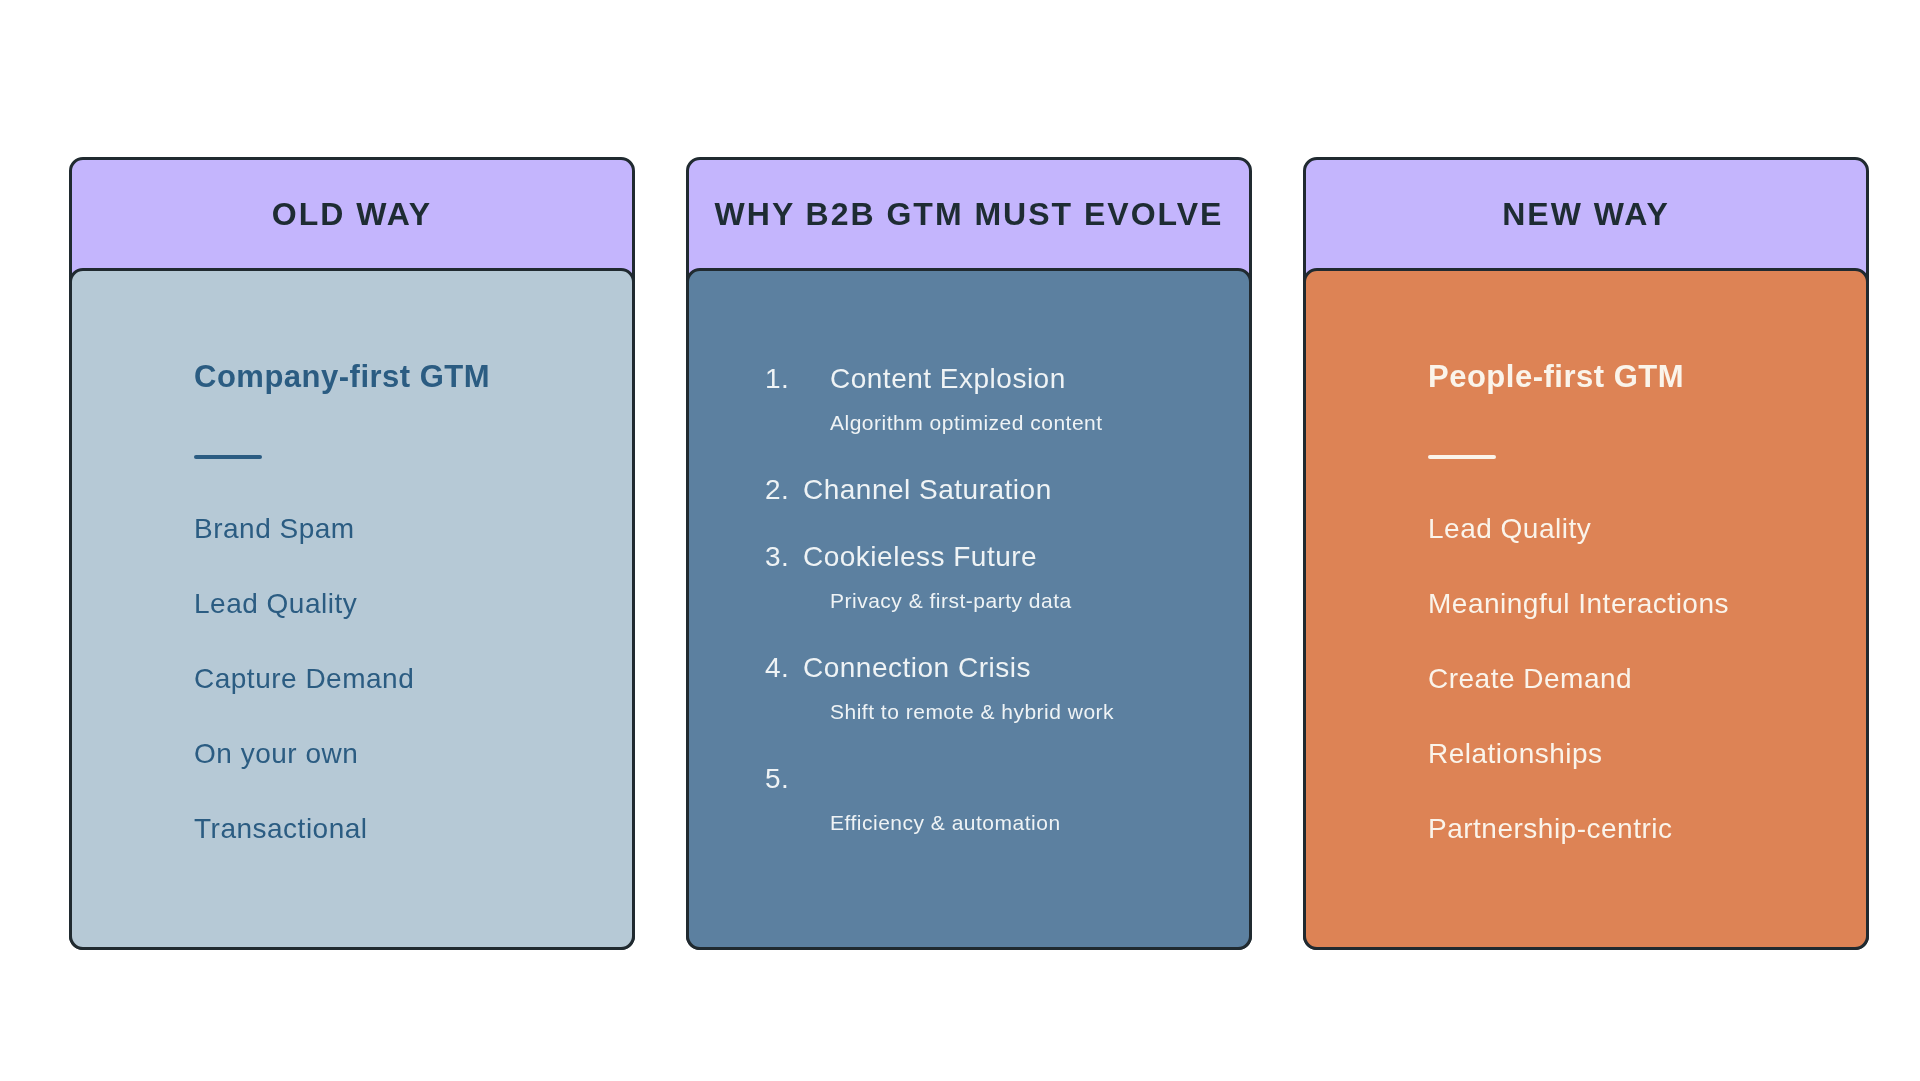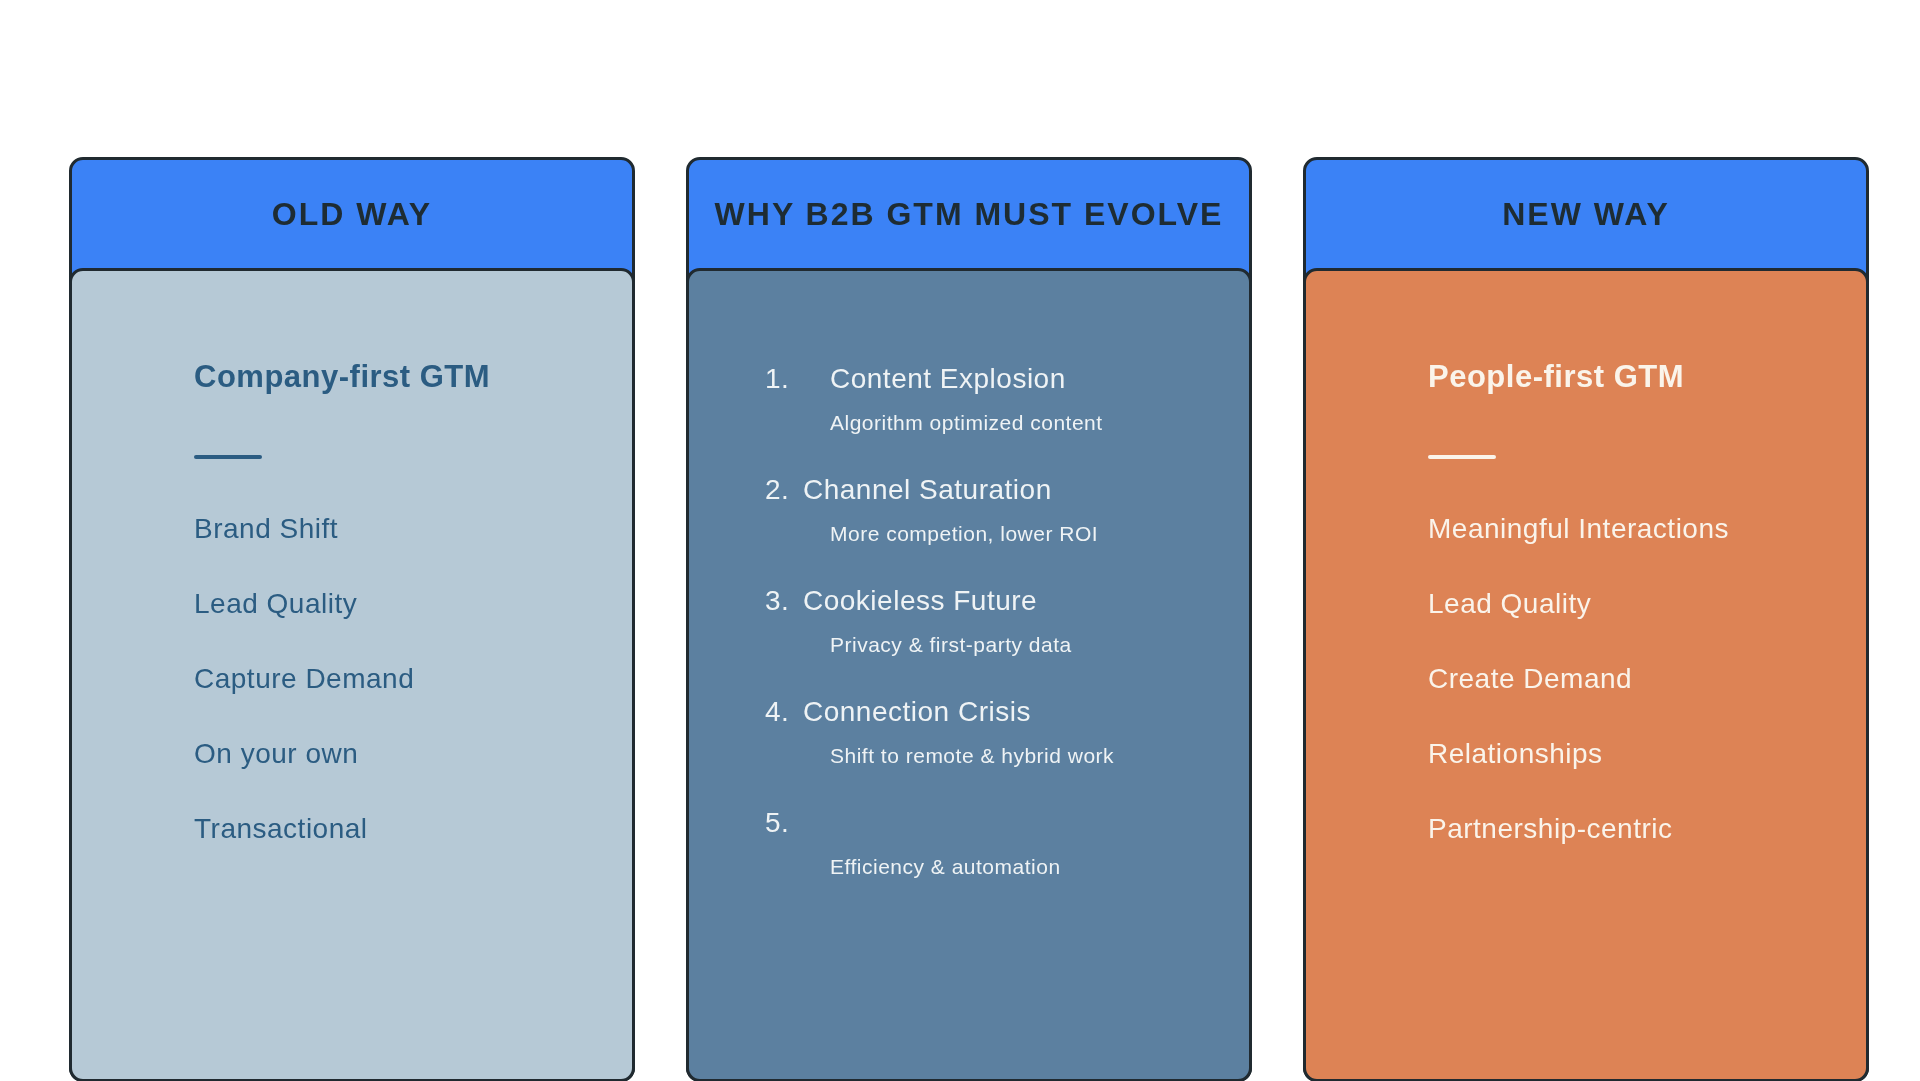--- a/index.html
+++ b/index.html
@@ -15,22 +15,22 @@
   *{margin:0;padding:0;box-sizing:border-box;}
   html,body{width:1920px;height:1081px;background:#ffffff;overflow:hidden;}
   body{font-family:"Liberation Sans","DejaVu Sans",sans-serif;}
 
   .cards-row{
     position:absolute;left:69px;top:157px;
     display:flex;gap:51px;
   }
   .card{
     position:relative;
-    width:566px;height:925px;
-    background:#3b82f6;
+    width:566px;height:793px;
+    background:#c4b5fd;
     border:3px solid var(--ink);
     border-radius:14px;
   }
   .card-header{
     position:absolute;left:0;right:0;top:0;height:108px;
     display:flex;align-items:center;justify-content:center;
   }
   .card-header-title{
     font-size:32px;font-weight:bold;letter-spacing:2px;
     color:var(--header-text);
@@ -77,21 +77,21 @@
 <div class="cards-row">
 
   <section class="card card-old">
     <div class="card-header">
       <h2 class="card-header-title">OLD WAY</h2>
     </div>
     <div class="card-body">
       <h3 class="gtm-title">Company-first GTM</h3>
       <div class="divider"></div>
       <ul class="plain-list">
-        <li>Brand Shift</li>
+        <li>Brand Spam</li>
         <li>Lead Quality</li>
         <li>Capture Demand</li>
         <li>On your own</li>
         <li>Transactional</li>
       </ul>
     </div>
   </section>
 
   <section class="card card-why">
     <div class="card-header">
@@ -106,21 +106,20 @@
             <span class="num-title">Content Explosion</span>
           </div>
           <div class="num-detail">Algorithm optimized content</div>
         </li>
 
         <li class="num-item">
           <div class="num-row">
             <span class="num">2.</span>
             <span class="num-title">Channel Saturation</span>
           </div>
-          <div class="num-detail">More competion, lower ROI</div>
         </li>
 
         <li class="num-item">
           <div class="num-row">
             <span class="num">3.</span>
             <span class="num-title">Cookieless Future</span>
           </div>
           <div class="num-detail">Privacy &amp; first-party data</div>
         </li>
 
@@ -144,22 +143,22 @@
   </section>
 
   <section class="card card-new">
     <div class="card-header">
       <h2 class="card-header-title">NEW WAY</h2>
     </div>
     <div class="card-body">
       <h3 class="gtm-title">People-first GTM</h3>
       <div class="divider"></div>
       <ul class="plain-list">
+        <li>Lead Quality</li>
         <li>Meaningful Interactions</li>
-        <li>Lead Quality</li>
         <li>Create Demand</li>
         <li>Relationships</li>
         <li>Partnership-centric</li>
       </ul>
     </div>
   </section>
 
 </div>
 
 </body></html>

